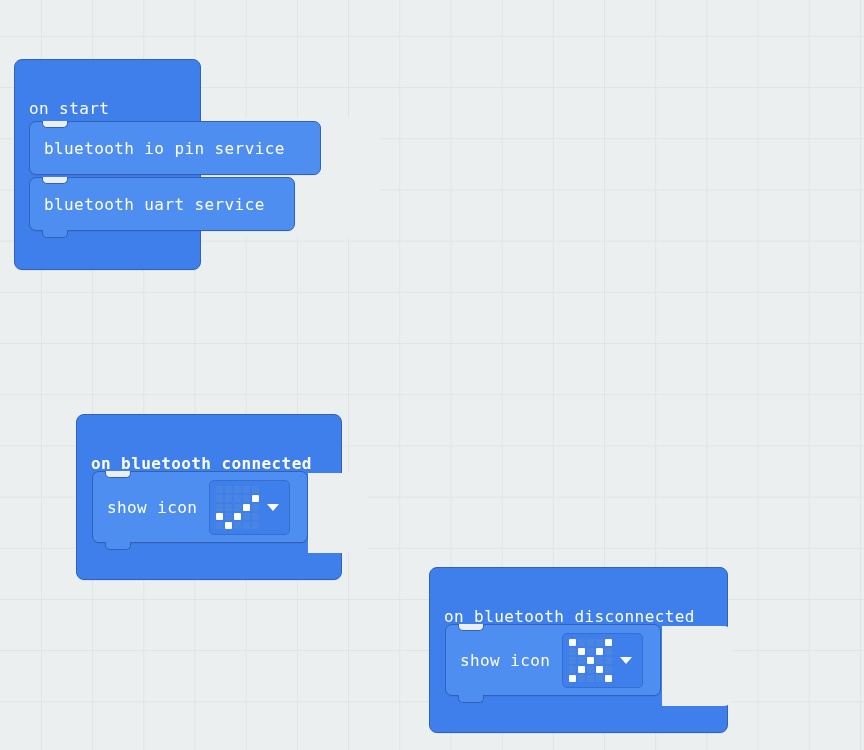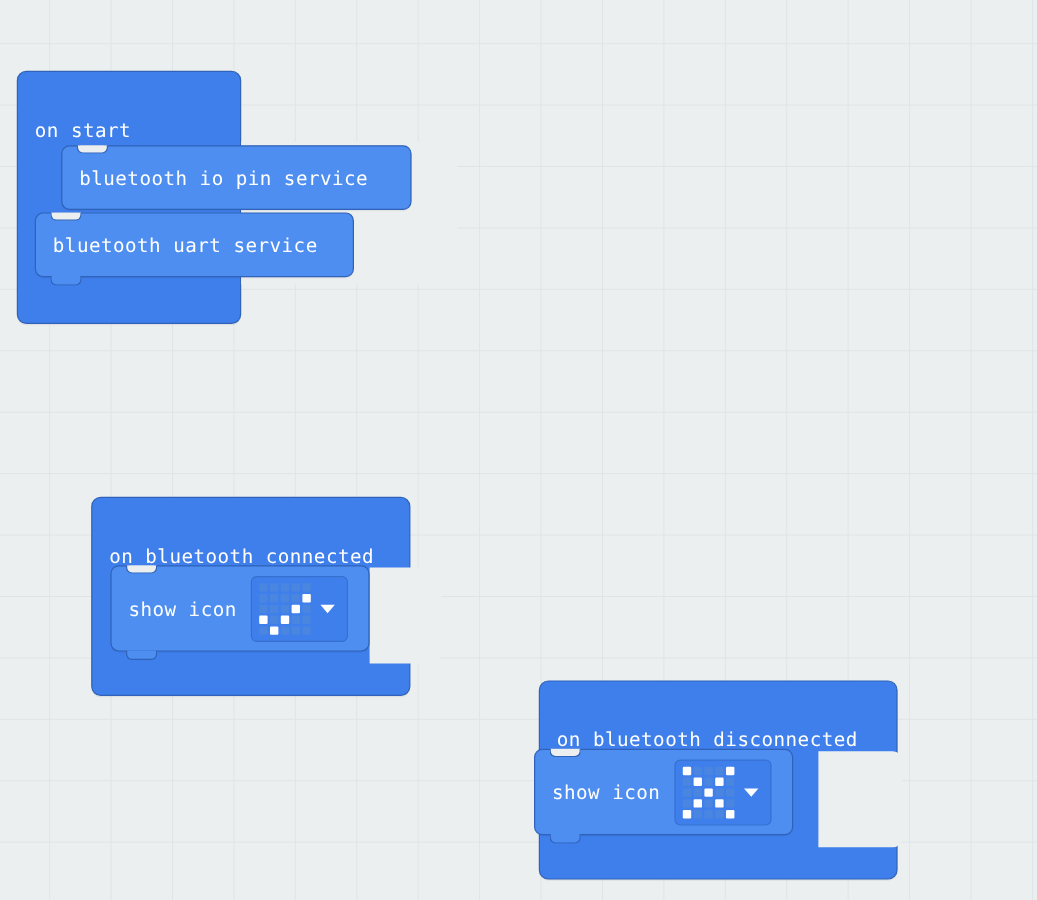--- a/index.html
+++ b/index.html
@@ -153,33 +153,33 @@
 <div id="canvas">
 
   <div class="blk hat" style="left:14px; top:59px; width:187px; height:211px;">
     <div class="hat-head" style="height:58px;">
       <span class="hat-label">on start</span>
     </div>
 
     <div class="mouth" style="left:186px; top:58px; width:180px; height:119px;"></div>
   </div>
 
-  <div class="stmt" style="left:29px; top:121px; width:292px; height:54px; border-radius:7px;margin-left:22px;">
+  <div class="stmt" style="left:29px; top:121px; width:292px; height:54px; border-radius:7px;">
     <div class="notch-top"></div>
     <span class="stmt-label">bluetooth io pin service</span>
   </div>
 
   <div class="stmt" style="left:29px; top:177px; width:266px; height:54px; border-radius:7px;">
     <div class="notch-top"></div>
     <span class="stmt-label">bluetooth uart service</span>
     <div class="notch-bot" style="background:#4d8ef0;"></div>
   </div>
 
   <div class="blk hat" style="left:76px; top:414px; width:266px; height:166px;">
-    <div class="hat-head" style="height:58px;">
+    <div class="hat-head" style="height:58px;font-weight:bold;">
       <span class="hat-label">on bluetooth connected</span>
     </div>
     <div class="mouth" style="left:231px; top:58px; width:60px; height:80px;"></div>
   </div>
 
   <div class="stmt" style="left:92px; top:471px; width:216px; height:72px; border-radius:7px;">
     <div class="notch-top"></div>
     <span class="stmt-label">show icon</span>
     <div class="icon-field">
       <div class="led-grid">
@@ -207,21 +207,21 @@
           <div class="led on"></div>
           <div class="led"></div>
           <div class="led"></div>
           <div class="led"></div>
         </div>
       <div class="caret"></div>
     </div>
     <div class="notch-bot" style="background:#4d8ef0;"></div>
   </div>
 
-  <div class="blk hat" style="left:429px; top:567px; width:299px; height:166px;margin-left:20px;">
+  <div class="blk hat" style="left:429px; top:567px; width:299px; height:166px;">
     <div class="hat-head" style="height:58px;">
       <span class="hat-label">on bluetooth disconnected</span>
     </div>
     <div class="mouth" style="left:232px; top:58px; width:70px; height:80px;"></div>
   </div>
 
   <div class="stmt" style="left:445px; top:624px; width:216px; height:72px; border-radius:7px;">
     <div class="notch-top"></div>
     <span class="stmt-label">show icon</span>
     <div class="icon-field">

